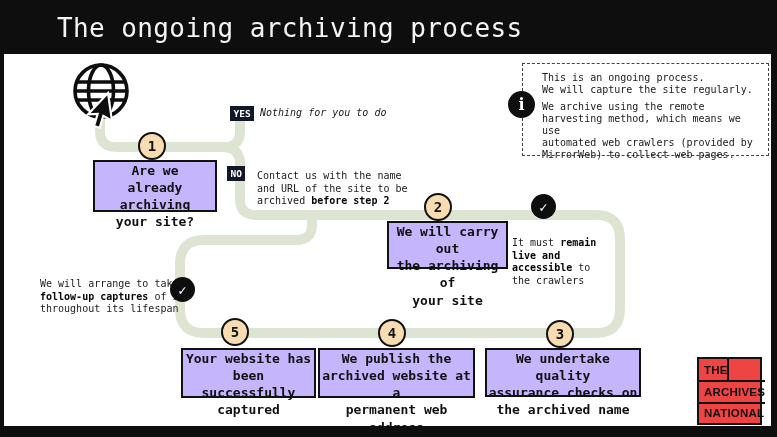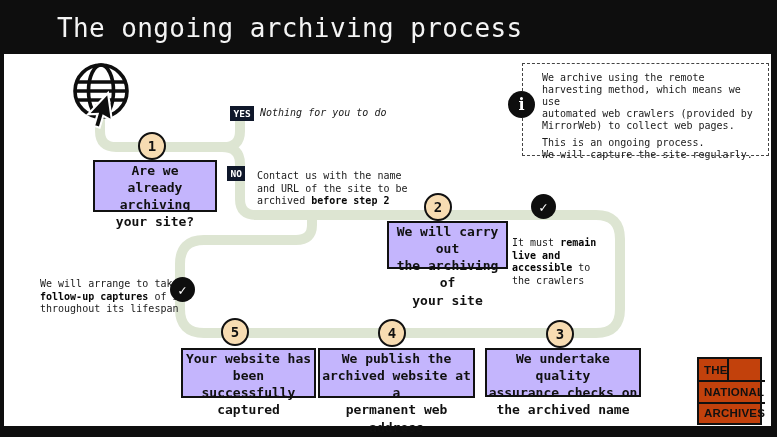--- a/index.html
+++ b/index.html
@@ -50,21 +50,21 @@
   }
   .info-box p { margin:0 0 5px 0; white-space:pre-line; }
   .info-icon {
     position:absolute; left:504px; top:37px; width:27px; height:27px;
     border-radius:50%; background:#0e0e0e; color:#fff;
     display:flex; align-items:center; justify-content:center;
     font-family:"DejaVu Serif", serif; font-weight:bold; font-size:16px;
   }
   .logo {
     position:absolute; left:693px; top:303px; width:65px; height:68px;
-    border:2px solid #111; box-sizing:border-box; background:#c2410c;
+    border:2px solid #111; box-sizing:border-box; background:#ef4444;
     display:grid; grid-template-rows:1fr 1fr 1fr;
     font-family:"Liberation Sans", sans-serif; font-weight:bold;
     font-size:11.5px; color:#111; letter-spacing:0.2px;
   }
   .logo-row { display:flex; align-items:center; padding-left:5px; border-top:2px solid #111; }
   .logo-row.first { border-top:none; padding-left:0; }
   .logo-the {
     width:45%; height:100%; border-right:2px solid #111;
     display:flex; align-items:center; padding-left:5px; box-sizing:border-box;
   }
@@ -162,32 +162,32 @@
     <div class="circle" style="left:542px;top:266px;">
       <span>3</span>
     </div>
     <div class="stepbox" style="left:481px;top:294px;width:156px;height:49px;">
       <span>We undertake quality
 assurance checks on
 the archived name</span>
     </div>
 
     <div class="info-box">
+      <p>This is an ongoing process.
+We will capture the site regularly.</p>
       <p>We archive using the remote
 harvesting method, which means we use
 automated web crawlers (provided by
 MirrorWeb) to collect web pages.</p>
-      <p>This is an ongoing process.
-We will capture the site regularly.</p>
     </div>
     <div class="info-icon">i</div>
 
     <div class="logo">
       <div class="logo-row first">
         <div class="logo-the">THE</div>
         <div class="logo-empty"></div>
       </div>
+      <div class="logo-row">ARCHIVES</div>
       <div class="logo-row">NATIONAL</div>
-      <div class="logo-row">ARCHIVES</div>
     </div>
 
   </div>
 </div>
 
 </body></html>

